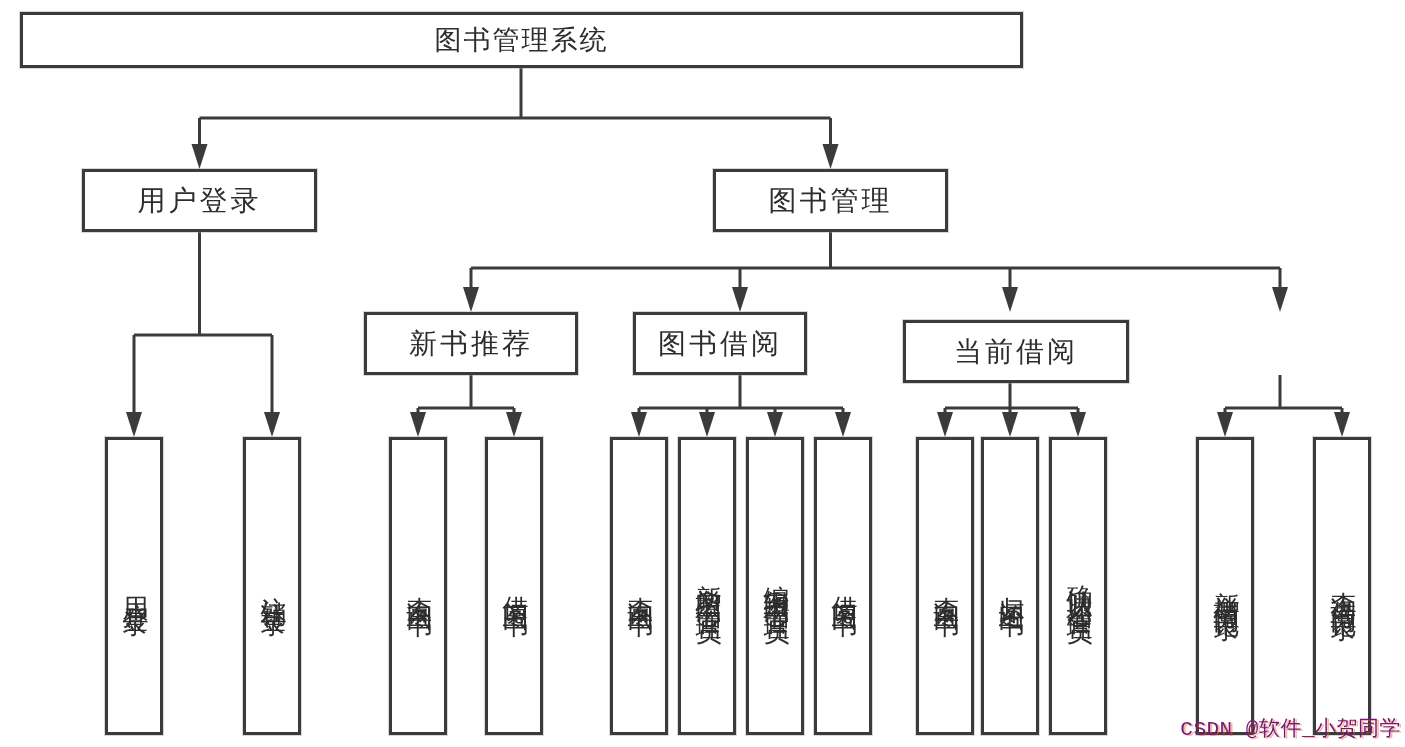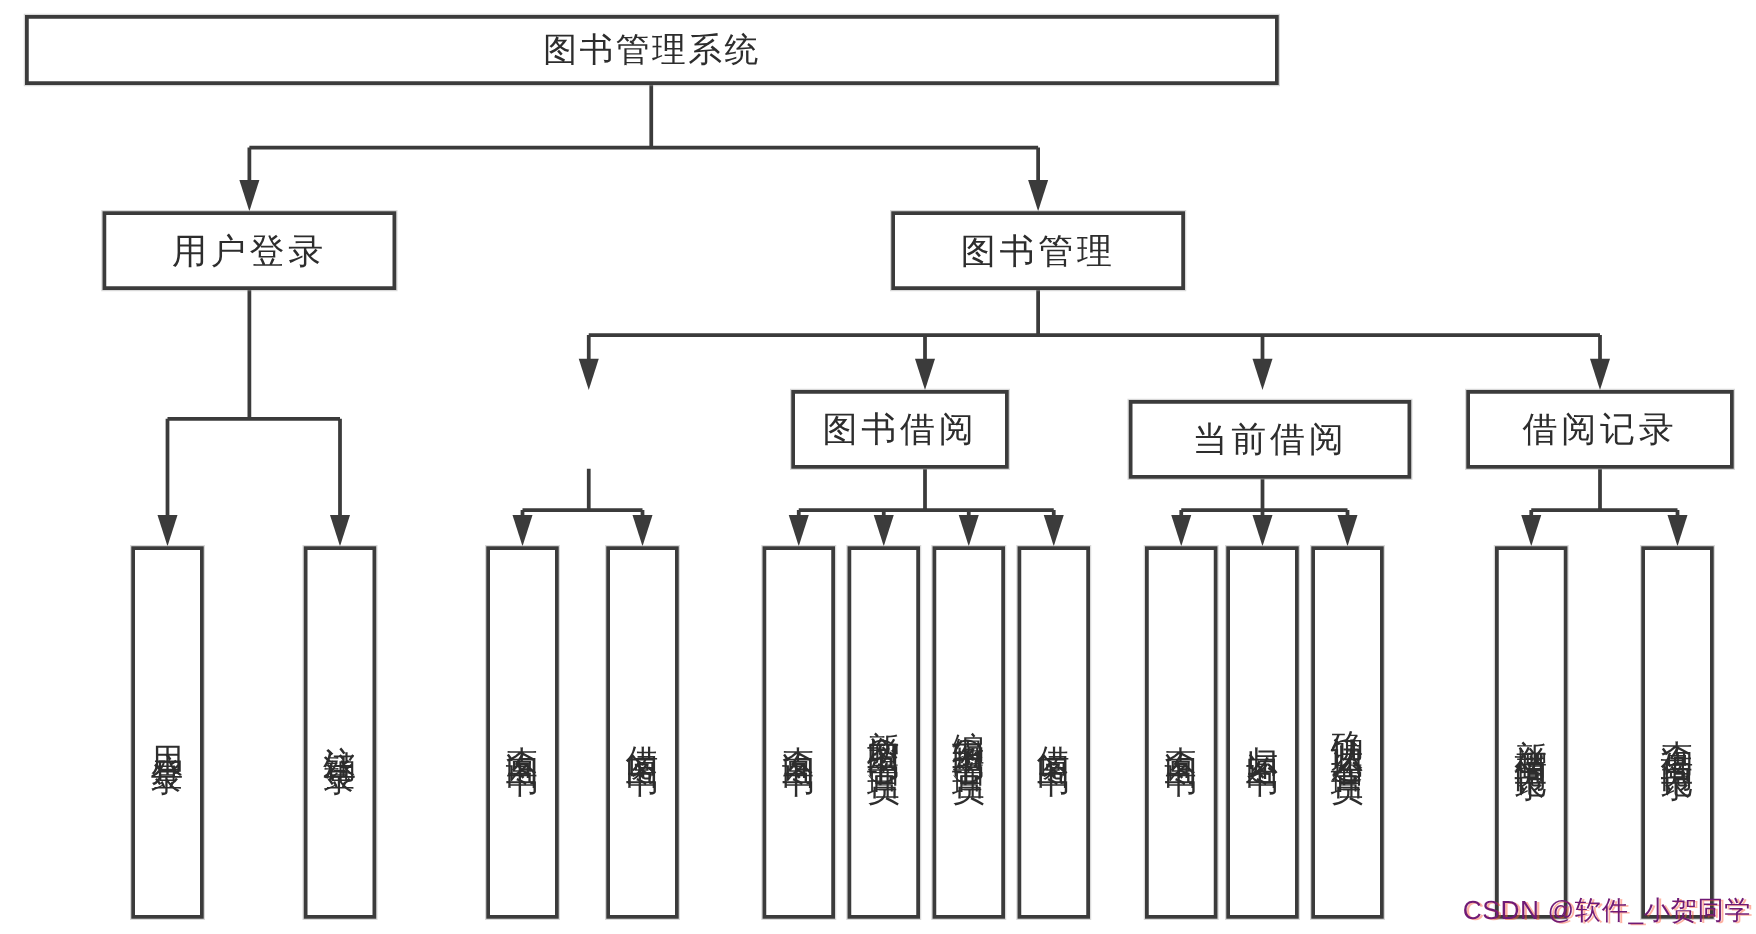--- a/index.html
+++ b/index.html
@@ -1,20 +1,20 @@
 <!DOCTYPE html>
 <html><head>
 <meta charset="utf-8">
 <style>
   html,body{margin:0;padding:0;background:#ffffff;}
   .canvas{
     position:relative;
     width:1405px;height:747px;
     background:#ffffff;
-    font-family:Liberation Sans, sans-serif;
+    font-family:Liberation Mono, monospace;
     overflow:hidden;
   }
   .connectors{position:absolute;left:0;top:0;width:1405px;height:747px;pointer-events:none;}
   .node{
     position:absolute;box-sizing:border-box;
     background:#ffffff;
     border:3px solid #3b3b3b;
     box-shadow:0 0 0 1px rgba(160,160,160,.40);
     display:flex;align-items:center;justify-content:center;
     color:#2d2d2d;
@@ -92,28 +92,28 @@
     <span>图书管理系统</span>
   </div>
 
   <div class="node h-node pos-userlogin">
     <span>用户登录</span>
   </div>
   <div class="node h-node pos-bookmgmt">
     <span>图书管理</span>
   </div>
 
+  <div class="node h-node pos-newbook">
+    <span>新书推荐</span>
+  </div>
   <div class="node h-node pos-bookborrow">
     <span>图书借阅</span>
   </div>
   <div class="node h-node pos-currentborrow">
     <span>当前借阅</span>
-  </div>
-  <div class="node h-node pos-borrowrecords">
-    <span>借阅记录</span>
   </div>
 
   <div class="node leaf pos-a1">
     <span class="v-text">用户登录</span>
   </div>
   <div class="node leaf pos-a2">
     <span class="v-text">注销登录</span>
   </div>
 
   <div class="node leaf pos-b1">

